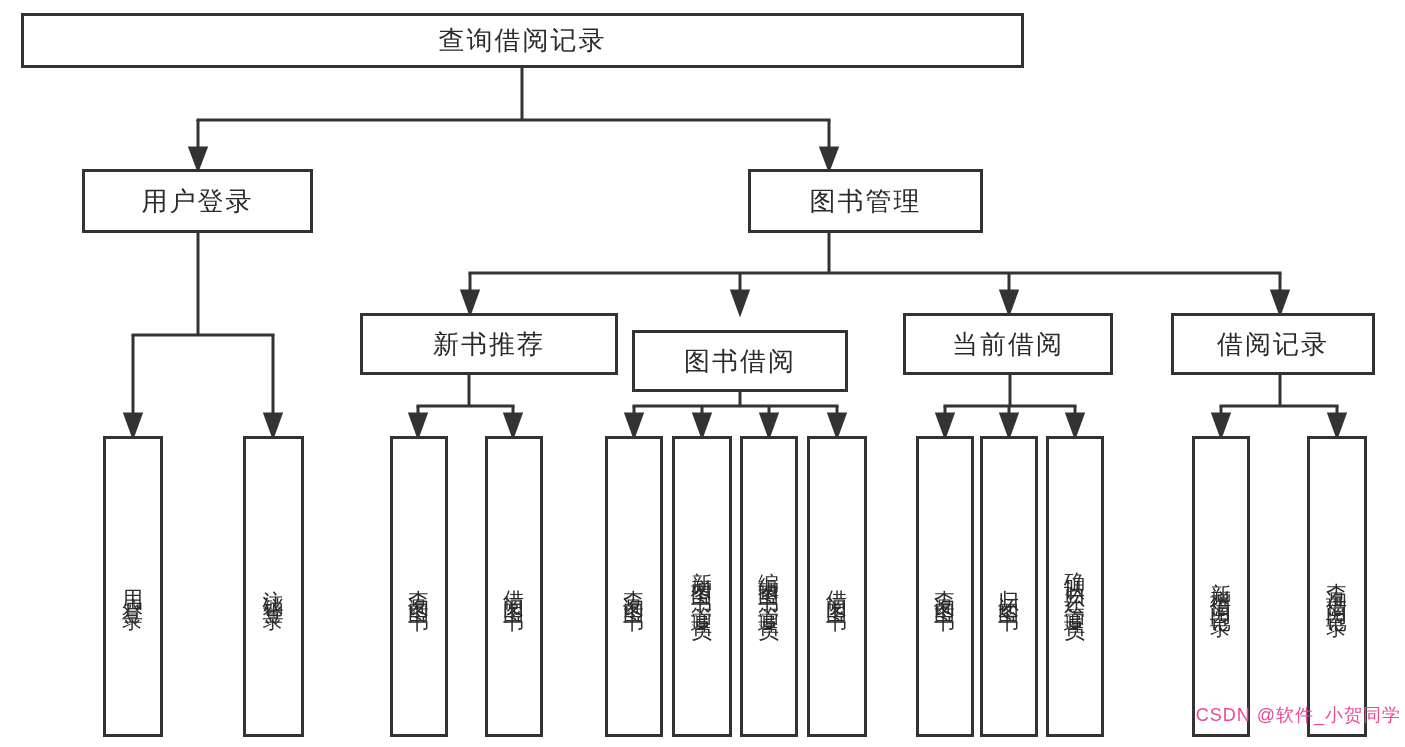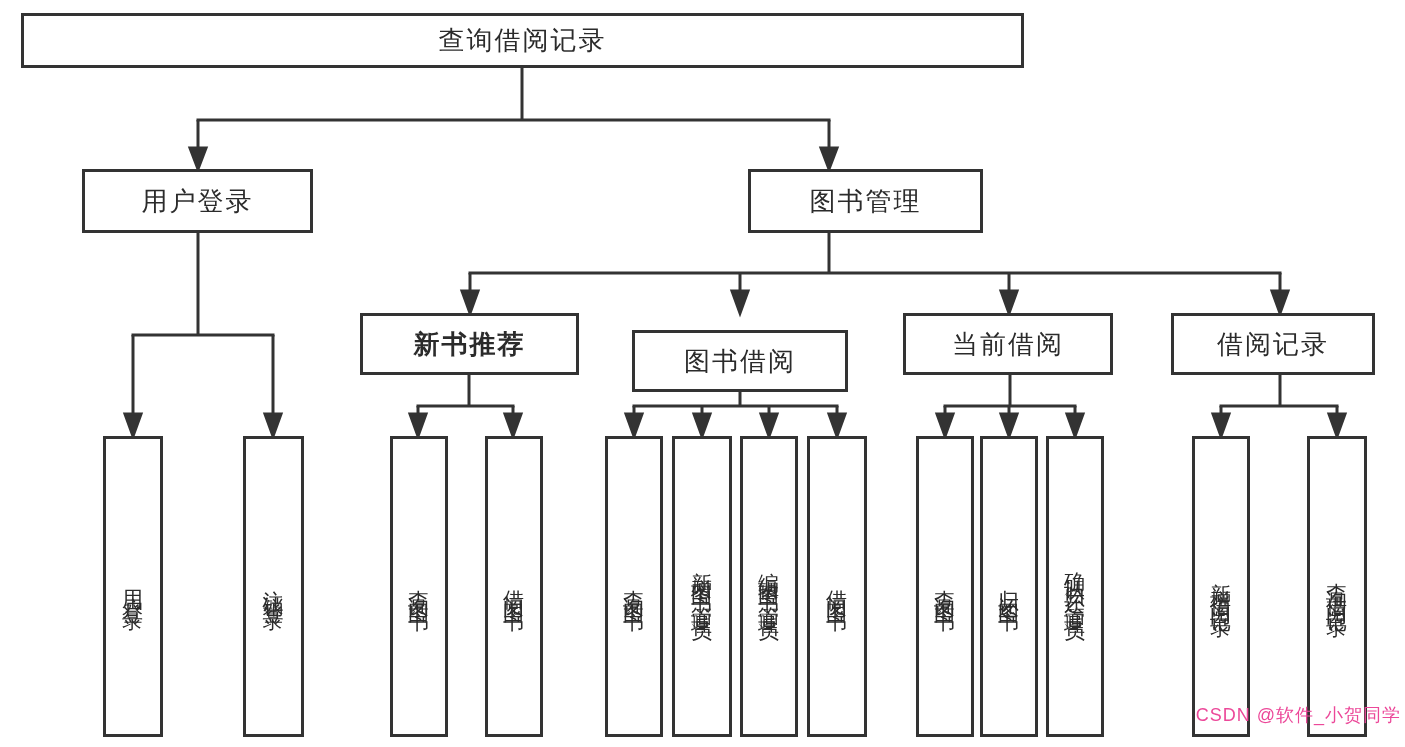--- a/index.html
+++ b/index.html
@@ -37,21 +37,21 @@
     font-size: 21px;
     letter-spacing: 7px;
     line-height: 1;
     white-space: nowrap;
   }
   
   .n-root   { left: 21px;   top: 13px;  width: 1003px; height: 55px; }
   .n-login  { left: 82px;   top: 169px; width: 231px;  height: 64px; }
   .n-mgmt   { left: 748px;  top: 169px; width: 235px;  height: 64px; }
   .n-l3     { top: 313px; height: 62px; }
-  .n-rec    { left: 360px;  width: 219px; font-weight: bold; }
+  .n-rec    { left: 360px;  width: 258px; }
   .n-bor    { left: 632px;  width: 216px; margin-top: 17px; }
   .n-cur    { left: 903px;  width: 210px; }
   .n-his    { left: 1171px; width: 204px; }
   .leaf     { top: 436px; height: 301px; }
   .lf1  { left: 103px;  width: 60px; }
   .lf2  { left: 243px;  width: 61px; }
   .lf3  { left: 390px;  width: 58px; }
   .lf4  { left: 485px;  width: 58px; }
   .lf5  { left: 605px;  width: 58px; }
   .lf6  { left: 672px;  width: 60px; }

